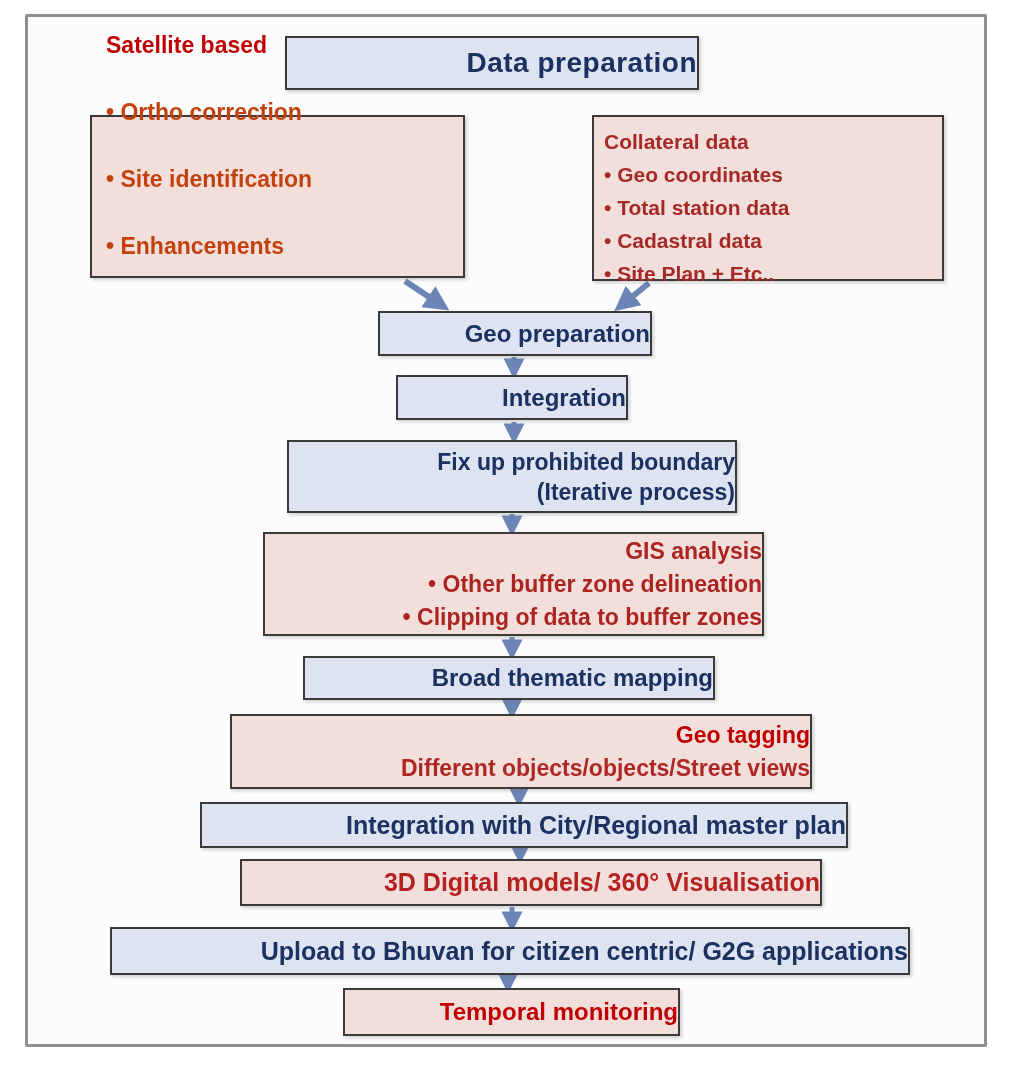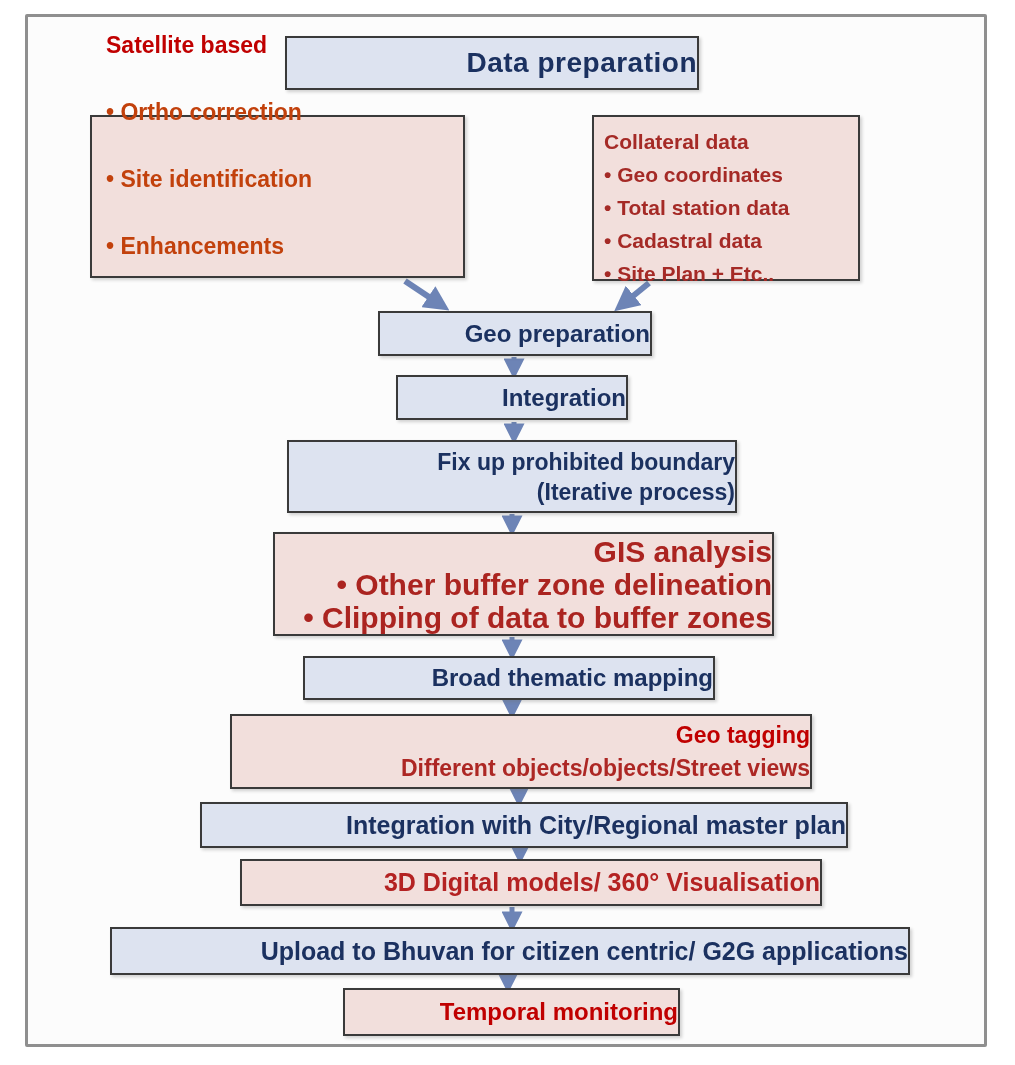--- a/index.html
+++ b/index.html
@@ -11,30 +11,30 @@
   .node{position:absolute;z-index:2;border:2px solid #3a3a3a;
         display:flex;flex-direction:column;justify-content:center;
         box-shadow:2px 2px 3px rgba(110,110,110,0.30);box-sizing:border-box;}
   .blue{background:#dde3f0;}
   .pink{background:#f2dfdc;}
   .center{align-items:flex-end;text-align:center;}
   .navy{color:#1b3160;}
   .title-box{left:285px;top:36px;width:414px;height:54px;font-size:28px;letter-spacing:.5px;}
   .satellite{left:90px;top:115px;width:375px;height:163px;justify-content:flex-end;
              padding:12px 14px;font-size:23px;line-height:36px;}
-  .collateral{left:592px;top:115px;width:268px;height:166px;justify-content:flex-start;
+  .collateral{left:592px;top:115px;width:352px;height:166px;justify-content:flex-start;
               padding:8px 10px;font-size:21px;line-height:33px;}
   .head-red{color:#c00000;}
   .maroon{color:#c2410c;margin-top:31px;}
   .red-mid{color:#a52a26;}
   .bullet::before{content:"• ";}
   .georef{left:378px;top:311px;width:274px;height:45px;font-size:24px;}
   .integ{left:396px;top:375px;width:232px;height:45px;font-size:24px;}
   .fix{left:287px;top:440px;width:450px;height:73px;font-size:23px;line-height:30px;}
-  .gis{left:273px;top:532px;width:501px;height:104px;font-size:30px;line-height:33px;color:#ab2420;}
+  .gis{left:263px;top:532px;width:501px;height:104px;font-size:23px;line-height:33px;color:#ab2420;}
   .broad{left:303px;top:656px;width:412px;height:44px;font-size:24px;}
   .geotag{left:230px;top:714px;width:582px;height:75px;font-size:23px;line-height:33px;}
   .geotag .l2{color:#ad2724;}
   .intcity{left:200px;top:802px;width:648px;height:46px;font-size:25px;}
   .models{left:240px;top:859px;width:582px;height:47px;font-size:25px;color:#b42222;}
   .upload{left:110px;top:927px;width:800px;height:48px;font-size:25px;}
   .temporal{left:343px;top:988px;width:337px;height:48px;font-size:24px;color:#c00000;}
 </style>
 </head>
 <body>

